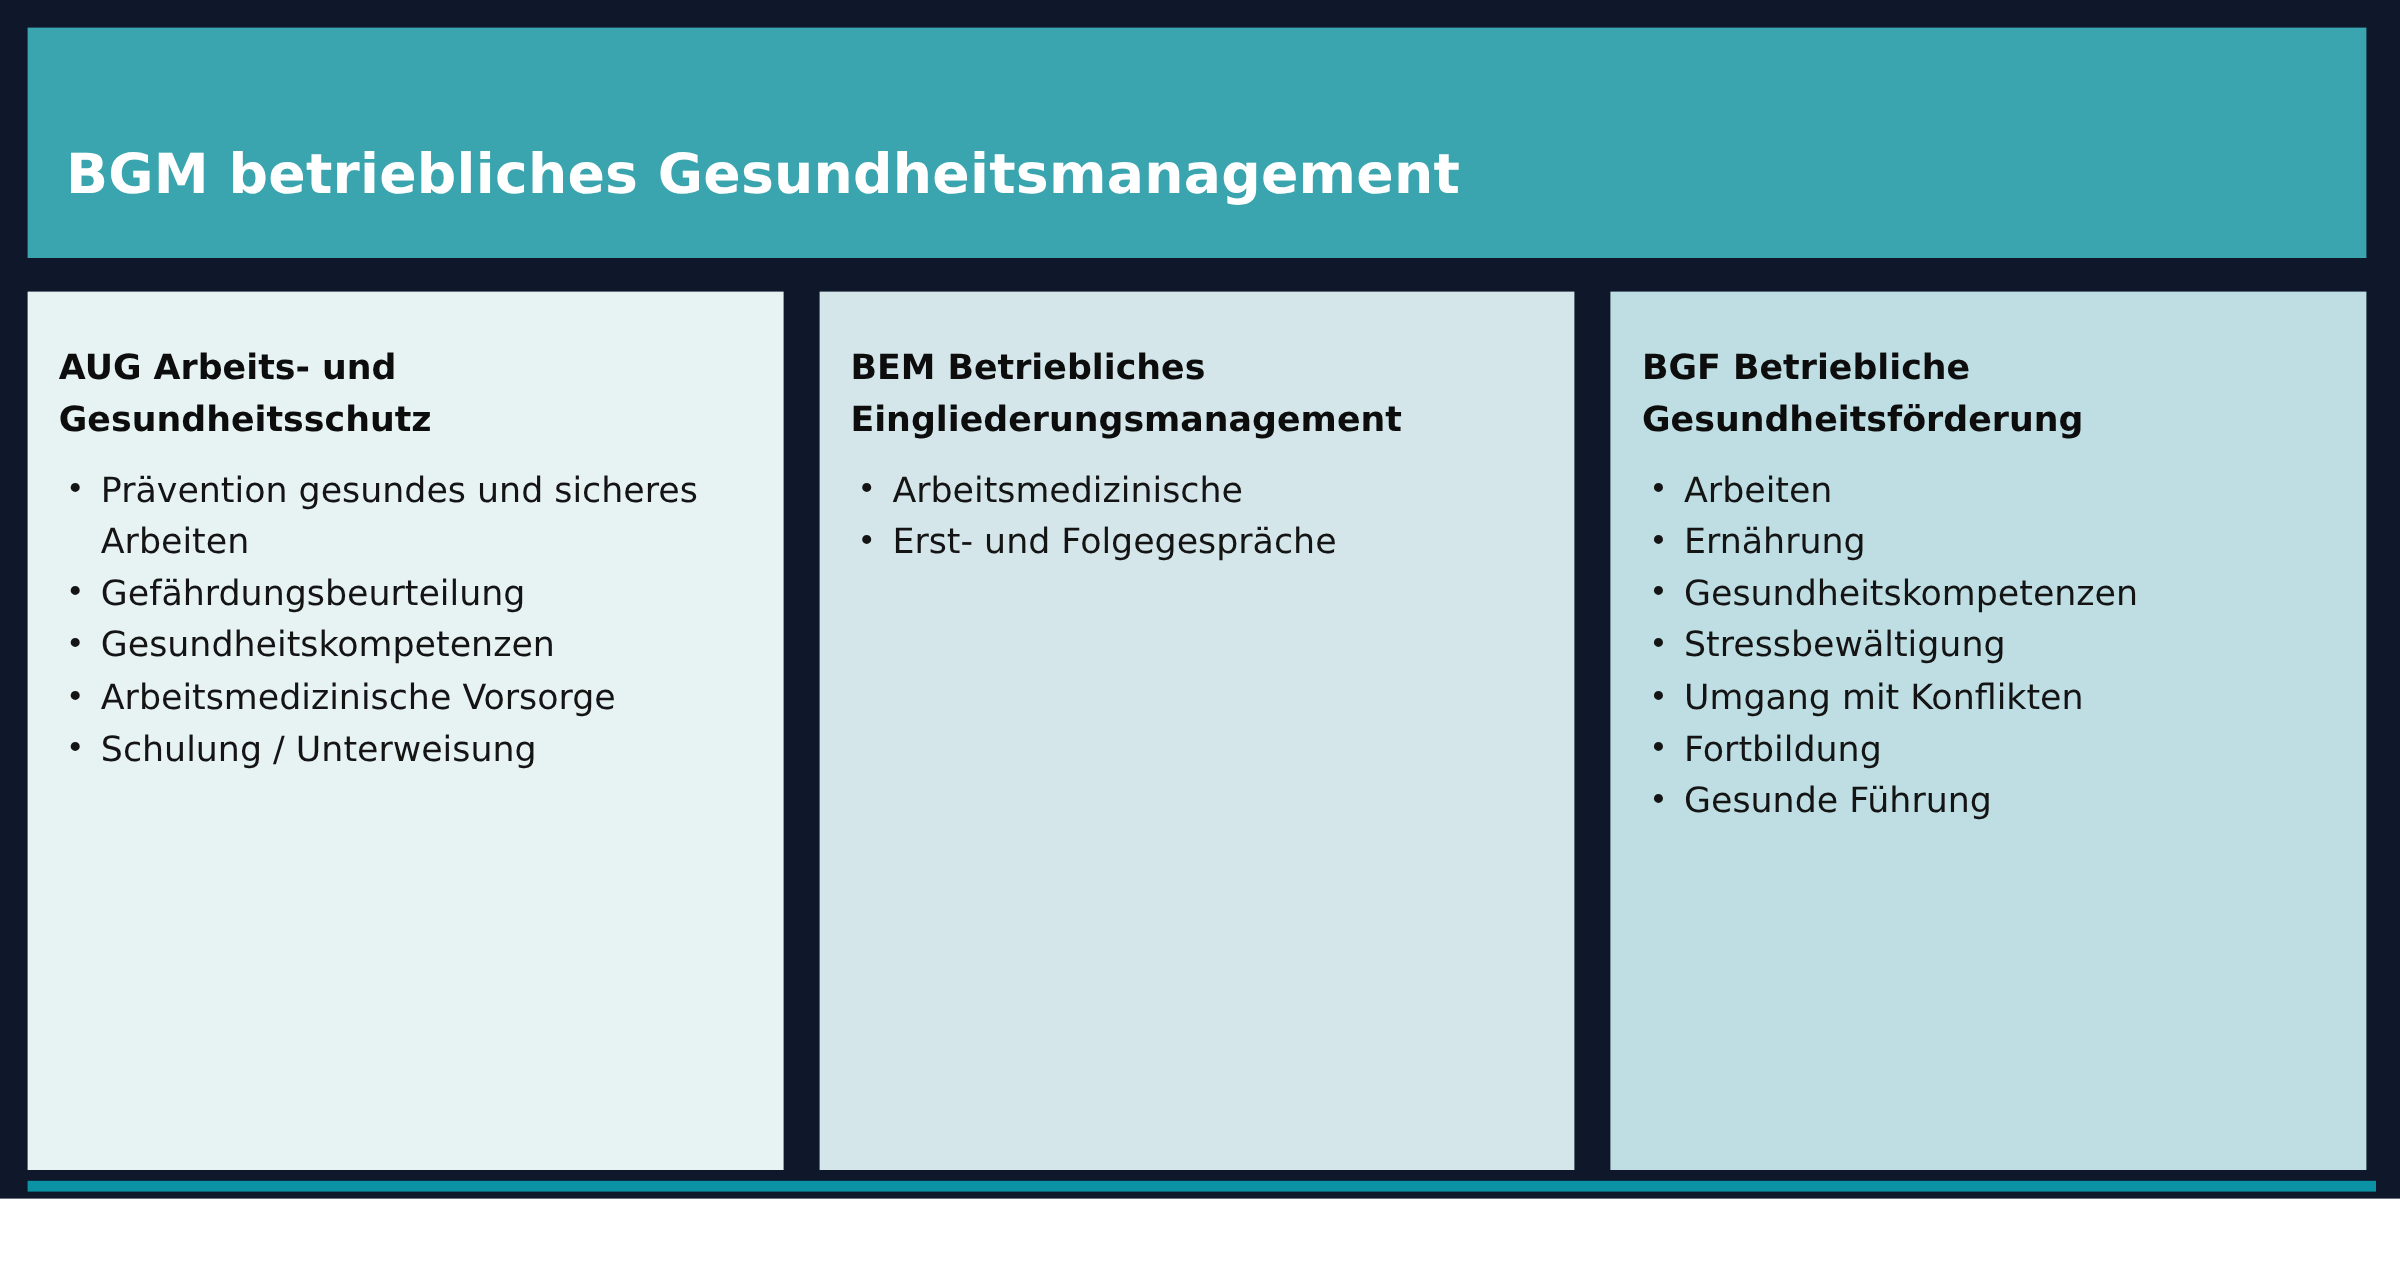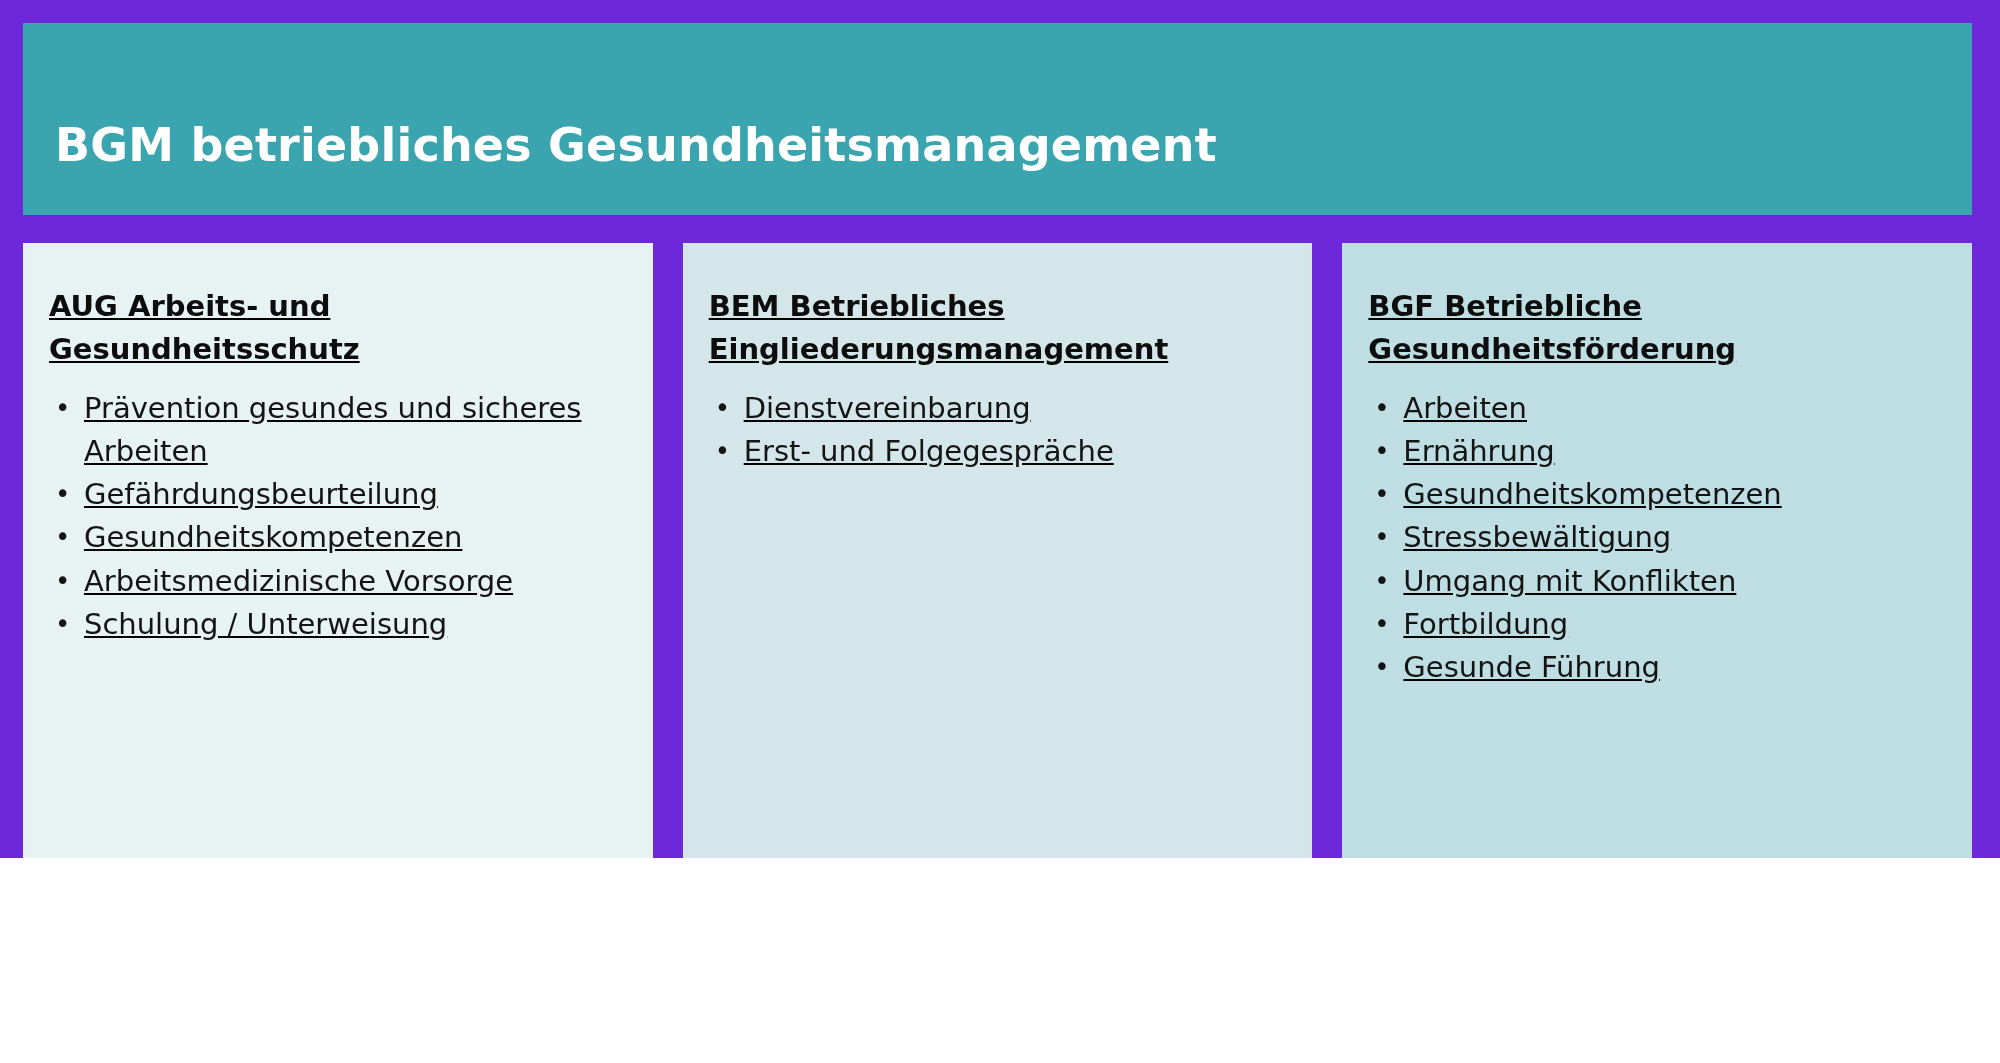--- a/index.html
+++ b/index.html
@@ -7,22 +7,22 @@
     margin: 0;
     padding: 0;
     background: #ffffff;
   }
   body {
     font-family: "DejaVu Sans", "Liberation Sans", sans-serif;
   }
   .slide {
     position: relative;
     width: 2000px;
-    height: 858px;
-    background: #6d28d9;
+    height: 999px;
+    background: #0f172a;
     overflow: hidden;
   }
 
   
   .header-band {
     position: absolute;
     left: 23px;
     top: 23px;
     width: 1949px;
     height: 192px;
@@ -48,21 +48,20 @@
     width: 1949px;
     height: 732px;
     display: flex;
     gap: 30px;
   }
   .card {
     flex: 1 1 0;
     min-width: 0;
     padding: 42px 26px 30px 26px;
     box-sizing: border-box;
-    text-decoration: underline;
   }
   .card-1 { background: #e7f2f2; }
   .card-2 { background: #d4e6ea; }
   .card-3 { background: #bedee3; }
 
   .card-title {
     font-size: 29px;
     font-weight: bold;
     color: #0d0d0d;
     line-height: 1.48;
@@ -131,21 +130,21 @@
         <li class="bullet-item">Gefährdungsbeurteilung</li>
         <li class="bullet-item">Gesundheitskompetenzen</li>
         <li class="bullet-item">Arbeitsmedizinische Vorsorge</li>
         <li class="bullet-item">Schulung / Unterweisung</li>
       </ul>
     </div>
 
     <div class="card card-2">
       <div class="card-title">BEM Betriebliches Eingliederungsmanagement</div>
       <ul class="bullet-list">
-        <li class="bullet-item">Dienstvereinbarung</li>
+        <li class="bullet-item">Arbeitsmedizinische</li>
         <li class="bullet-item">Erst- und Folgegespräche</li>
       </ul>
     </div>
 
     <div class="card card-3">
       <div class="card-title">BGF Betriebliche Gesundheitsförderung</div>
       <ul class="bullet-list">
         <li class="bullet-item">Arbeiten</li>
         <li class="bullet-item">Ernährung</li>
         <li class="bullet-item">Gesundheitskompetenzen</li>

